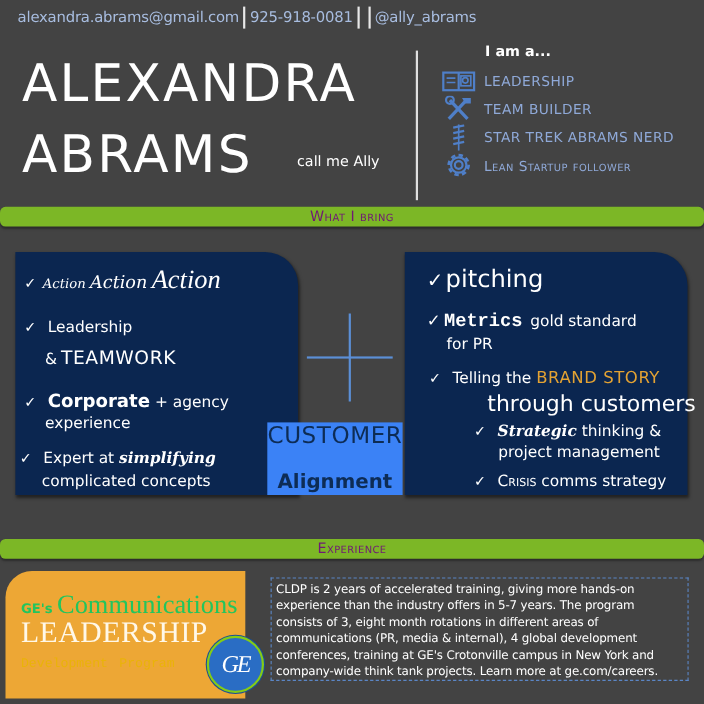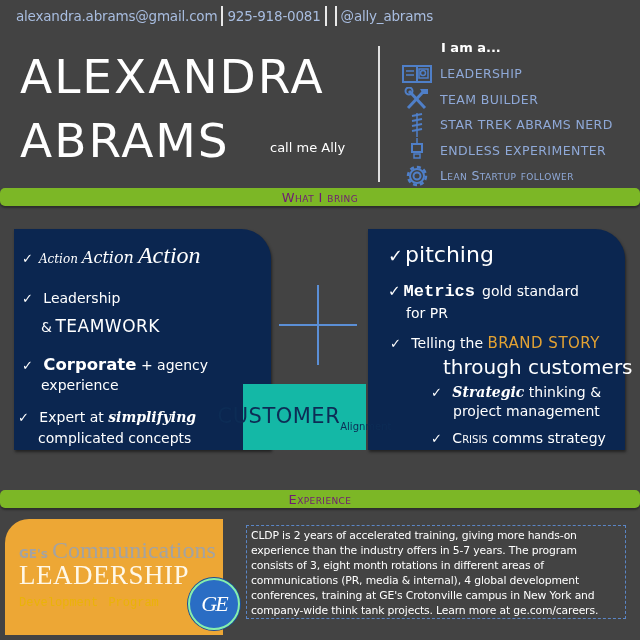--- a/index.html
+++ b/index.html
@@ -28,23 +28,23 @@
   .band.bring { top: 188px; }
   .band.exp { top: 490px; }
 
   .panel { position: absolute; background: #0b2650; box-shadow: 1px 2px 3px rgba(0,0,0,0.5); }
   .panel.left { left: 14px; top: 229px; width: 257px; height: 221px; border-radius: 0 30px 0 0; }
   .panel.right { left: 368px; top: 229px; width: 257px; height: 221px; border-radius: 0 30px 0 0; }
 
   .plus-v { position: absolute; left: 317px; top: 285px; width: 2px; height: 80px; background: #5b8fd6; }
   .plus-h { position: absolute; left: 279px; top: 324px; width: 78px; height: 2px; background: #5b8fd6; }
 
-  .customer { position: absolute; left: 243px; top: 384px; width: 123px; height: 66px; background: #14b8a6; display: flex; align-items: center; justify-content: center; }
+  .customer { position: absolute; left: 243px; top: 384px; width: 123px; height: 66px; background: #3b82f6; display: flex; flex-direction: column; align-items: center; justify-content: center; }
   .customer .big { font-size: 21px; color: #0d2c55; letter-spacing: 0.5px; line-height: 1.1; }
-  .customer .small { font-size: 10px; color: #0d2c55; font-weight: normal; margin-top: 19px; }
+  .customer .small { font-size: 18px; color: #0d2c55; font-weight: bold; margin-top: 19px; }
 
   .bullet { position: absolute; color: #fff; white-space: nowrap; }
   .chk { font-size: 13px; margin-right: 6px; }
   .l-action { left: 22px; top: 242px; display: flex; align-items: baseline; }
   .l-action .a1 { font-family: "DejaVu Serif", serif; font-style: italic; font-size: 12px; }
   .l-action .a2 { font-family: "DejaVu Serif", serif; font-style: italic; font-size: 16px; margin-left: 4px; }
   .l-action .a3 { font-family: "Liberation Serif", serif; font-style: italic; font-size: 24px; margin-left: 4px; }
   .l-lead { left: 22px; top: 290px; font-size: 14px; }
   .l-team { left: 41px; top: 316px; font-size: 17px; letter-spacing: 0.5px; }
   .l-team .amp { font-size: 14px; margin-right: 3px; }
@@ -64,26 +64,26 @@
   .r-brand { left: 390px; top: 334px; font-size: 14px; }
   .r-brand .gold { color: #e3a233; font-size: 15px; letter-spacing: 0.5px; }
   .r-brand2 { left: 407px; top: 355px; font-size: 20px; margin-left: 36px; }
   .r-strat { left: 431px; top: 384px; font-size: 14px; }
   .r-strat i { font-family: "DejaVu Serif", serif; font-weight: bold; font-style: italic; }
   .r-strat2 { left: 453px; top: 403px; font-size: 14px; }
   .r-crisis { left: 431px; top: 430px; font-size: 14px; }
   .r-crisis .sc { font-variant: small-caps; }
 
   .ge-card { position: absolute; left: 5px; top: 519px; width: 218px; height: 116px; background: #eda735; border-radius: 24px 0 0 0; }
-  .ge-line1 { position: absolute; left: 19px; top: 537px; display: flex; align-items: baseline; color: #a3a3a3; white-space: nowrap; }
+  .ge-line1 { position: absolute; left: 19px; top: 537px; display: flex; align-items: baseline; color: #22c55e; white-space: nowrap; }
   .ge-line1 .ges { font-size: 12px; font-weight: bold; margin-right: 4px; }
   .ge-line1 .comm { font-family: "Liberation Serif", serif; font-size: 24px; }
   .ge-line2 { position: absolute; left: 19px; top: 560px; font-family: "Liberation Serif", serif; font-size: 27px; color: #fff8e8; letter-spacing: 0.5px; }
   .ge-line3 { position: absolute; left: 19px; top: 596px; font-size: 12px; color: #eab308; white-space: nowrap; word-spacing: 3px; font-family: Liberation Mono, monospace; }
-  .ge-logo { position: absolute; left: 188px; top: 578px; width: 52px; height: 52px; border-radius: 50%; background: #2a6dc4; border: 2px solid #86efac; box-shadow: 0 0 0 1px #1b4f96; display: flex; align-items: center; justify-content: center; }
+  .ge-logo { position: absolute; left: 188px; top: 578px; width: 52px; height: 52px; border-radius: 50%; background: #2a6dc4; border: 2px solid #84cc16; box-shadow: 0 0 0 1px #1b4f96; display: flex; align-items: center; justify-content: center; }
   .ge-logo span { font-family: "Liberation Serif", serif; font-style: italic; font-size: 22px; color: #fff; letter-spacing: -2px; }
 
   .desc { position: absolute; left: 246px; top: 525px; width: 380px; height: 94px; border: 1.5px dashed #5b86c6; padding: 2px 4px; font-size: 10.8px; line-height: 15px; color: #ffffff; letter-spacing: -0.15px; }
 </style>
 </head>
 <body>
 
 <div class="contact-bar">
   <span class="item">alexandra.abrams@gmail.com</span>
   <span class="sep"></span>
@@ -132,30 +132,20 @@
           <line x1="5" y1="8" x2="15" y2="6" stroke="#4f7fc8" stroke-width="2"></line>
           <line x1="5" y1="13" x2="15" y2="11" stroke="#4f7fc8" stroke-width="2"></line>
           <line x1="5" y1="18" x2="15" y2="16" stroke="#4f7fc8" stroke-width="2"></line>
           <line x1="10" y1="0" x2="10" y2="24" stroke="#4f7fc8" stroke-width="1.5"></line>
         </svg>
     </span>
     <span class="label">STAR TREK ABRAMS NERD</span>
   </div>
   <div class="trait">
     <span class="icon">
-      <svg width="20" height="24" viewBox="0 0 20 24">
-          <line x1="10" y1="0" x2="10" y2="6" stroke="#4f7fc8" stroke-width="1.5"></line>
-          <rect x="5" y="6" width="10" height="8" fill="none" stroke="#4f7fc8" stroke-width="2"></rect>
-          <rect x="7" y="16" width="6" height="4" fill="none" stroke="#4f7fc8" stroke-width="1.5"></rect>
-        </svg>
-    </span>
-    <span class="label">ENDLESS EXPERIMENTER</span>
-  </div>
-  <div class="trait">
-    <span class="icon">
       <svg width="28" height="28" viewBox="0 0 28 28">
           <circle cx="14" cy="14" r="9" fill="none" stroke="#4f7fc8" stroke-width="2.5" stroke-dasharray="4 3"></circle>
           <circle cx="14" cy="14" r="7" fill="none" stroke="#4f7fc8" stroke-width="2"></circle>
           <circle cx="14" cy="14" r="3.5" fill="none" stroke="#4f7fc8" stroke-width="2"></circle>
         </svg>
     </span>
     <span class="label small-caps">Lean Startup follower</span>
   </div>
 </div>
 

